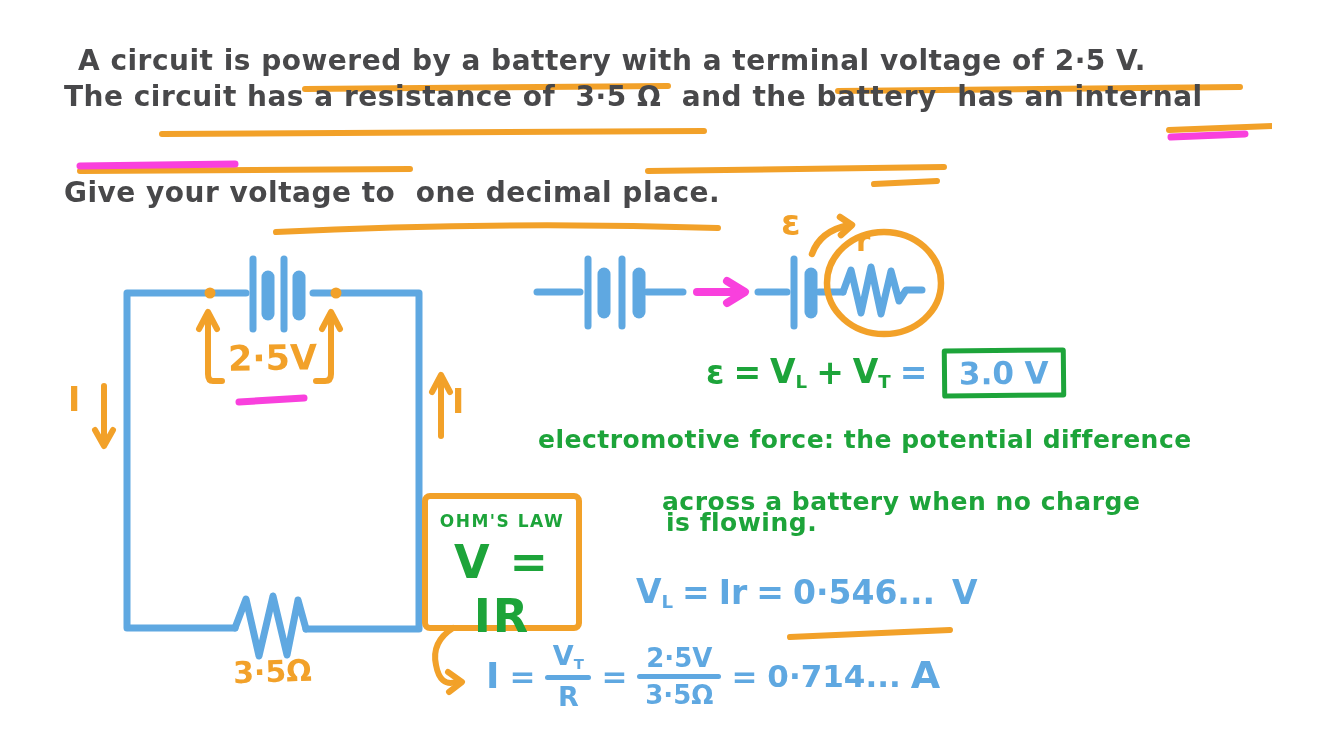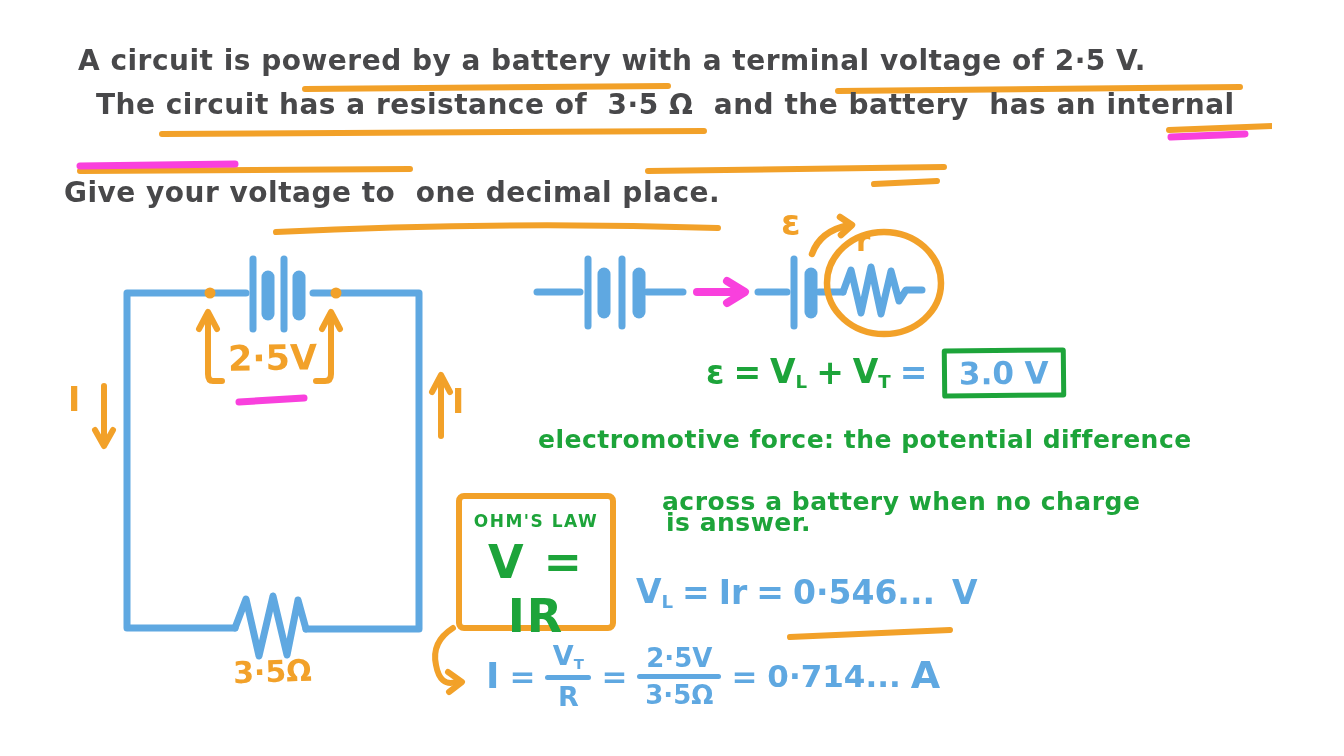--- a/index.html
+++ b/index.html
@@ -11,21 +11,21 @@
   .blue{color:#5fa8e1;font-weight:bold;}
   .green{color:#1da43a;font-weight:bold;}
   .sub{font-size:0.55em;vertical-align:-0.30em;font-weight:bold;}
   .row{display:flex;align-items:center;}
   .frac{display:inline-flex;flex-direction:column;align-items:center;line-height:1;}
   .fracbar{height:5px;background:#5fa8e1;border-radius:3px;margin:3px 0;}
   #svgLayer{position:absolute;left:0;top:0;}
   #emf-answer-box{display:inline-block;border:5px solid #1da43a;border-radius:3px;
                   padding:3px 12px;margin-left:6px;color:#5fa8e1;font-size:31px;font-weight:bold;
                   transform:rotate(-0.6deg);}
-  #ohm-box{position:absolute;left:456px;top:493px;width:148px;height:126px;
+  #ohm-box{position:absolute;left:422px;top:493px;width:148px;height:126px;
            border:6px solid #f2a129;border-radius:8px;text-align:center;}
   #ohm-title{margin-top:12px;font-size:17px;letter-spacing:1.5px;}
   #ohm-formula{margin-top:4px;font-size:46px;letter-spacing:2px;}
 </style>
 </head>
 <body>
 
 <div id="canvas">
 
   <svg id="svgLayer" width="1344" height="756" viewBox="0 0 1344 756" fill="none" stroke-linecap="round" stroke-linejoin="round">
@@ -95,21 +95,21 @@
       </g>
     </g>
 
     <g stroke="#f2a129" stroke-width="6">
       <path d="M 453 628 Q 431 642 436 665 Q 440 687 456 682"></path>
       <path d="M 448 672 L 462 682 L 449 692"></path>
     </g>
   </svg>
 
   <div class="abs ink" style="left:78px;top:46px;">A circuit is powered by a battery with a terminal voltage of 2·5 V.</div>
-  <div class="abs ink" style="left:64px;top:90px;margin-left:32px;">The circuit has a resistance of  3·5 Ω  and the battery  has an internal</div>
+  <div class="abs ink" style="left:64px;top:82px;">The circuit has a resistance of  3·5 Ω  and the battery  has an internal</div>
   <div class="abs ink" style="left:64px;top:178px;">Give your voltage to  one decimal place.</div>
 
   <div class="abs orange" style="left:228px;top:339px;font-size:35px;transform:rotate(-1deg);">2·5V</div>
   <div class="abs orange" style="left:68px;top:382px;font-size:33px;">I</div>
   <div class="abs orange" style="left:452px;top:384px;font-size:33px;">I</div>
   <div class="abs orange" style="left:233px;top:655px;font-size:30px;transform:rotate(-2deg);">3·5Ω</div>
 
   <div class="abs orange" style="left:781px;top:204px;font-size:35px;">ε</div>
   <div class="abs orange" style="left:856px;top:226px;font-size:29px;">r</div>
 
@@ -118,21 +118,21 @@
     <span class="green">=</span>
     <span class="green"><span>V</span><span class="sub">L</span></span>
     <span class="green">+</span>
     <span class="green"><span>V</span><span class="sub">T</span></span>
     <span class="blue">=</span>
     <span id="emf-answer-box">3.0 V</span>
   </div>
 
   <div class="abs green" style="left:538px;top:426px;font-size:25px;letter-spacing:0.5px;">electromotive force: the potential difference</div>
   <div class="abs green" style="left:662px;top:488px;font-size:25px;letter-spacing:0.5px;">across a battery when no charge</div>
-  <div class="abs green" style="left:666px;top:509px;font-size:25px;letter-spacing:0.5px;">is answer.</div>
+  <div class="abs green" style="left:666px;top:509px;font-size:25px;letter-spacing:0.5px;">is flowing.</div>
 
   <div id="ohm-box">
     <div id="ohm-title" class="green">OHM'S LAW</div>
     <div id="ohm-formula" class="green">V = IR</div>
   </div>
 
   <div class="abs row blue" style="left:636px;top:574px;font-size:33px;gap:9px;">
     <span><span>V</span><span class="sub">L</span></span>
     <span>=</span>
     <span>Ir</span>

